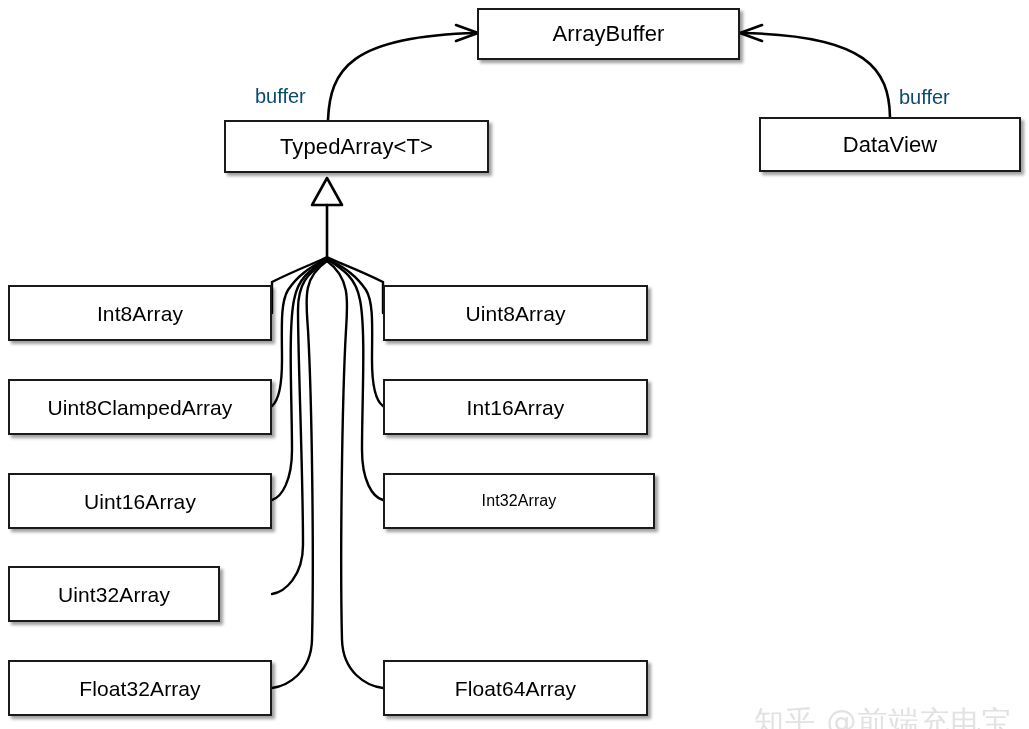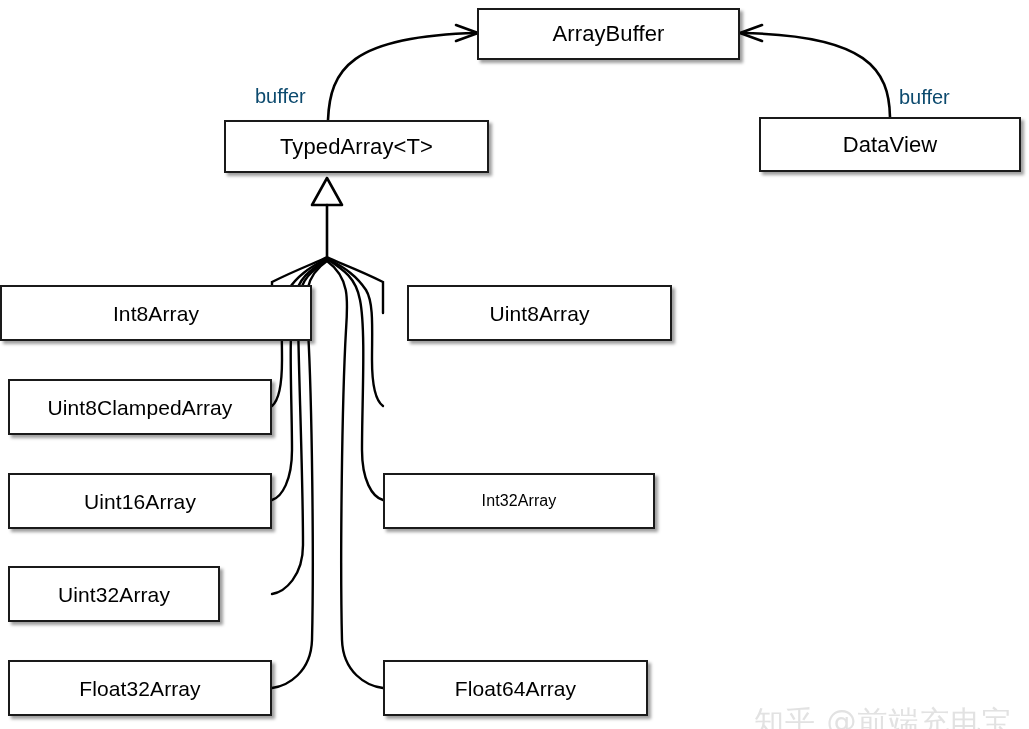--- a/index.html
+++ b/index.html
@@ -116,44 +116,47 @@
   </div>
 
   <div class="uml-box" style="left:759px; top:117px; width:262px; height:55px; font-size:22px;">
     <span class="box-label">DataView</span>
   </div>
 
   <div class="edge-label" style="left:255px; top:86px;">buffer</div>
 
   <div class="edge-label" style="left:899px; top:87px;">buffer</div>
 
-  <div class="uml-box" style="left:0; top:285px; width:312px; height:56px; font-size:21px;">
+  <div class="uml-box" style="left:8px; top:285px; width:264px; height:56px; font-size:21px;">
     <span class="box-label">Int8Array</span>
   </div>
 
   <div class="uml-box" style="left:8px; top:379px; width:264px; height:56px; font-size:21px;">
     <span class="box-label">Uint8ClampedArray</span>
   </div>
 
   <div class="uml-box" style="left:8px; top:473px; width:264px; height:56px; font-size:21px;">
     <span class="box-label">Uint16Array</span>
   </div>
 
   <div class="uml-box" style="left:8px; top:566px; width:212px; height:56px; font-size:21px;">
     <span class="box-label">Uint32Array</span>
   </div>
 
   <div class="uml-box" style="left:8px; top:660px; width:264px; height:56px; font-size:21px;">
     <span class="box-label">Float32Array</span>
   </div>
 
-  <div class="uml-box" style="left:383px; top:285px; width:265px; height:56px; font-size:21px;margin-left:24px;">
+  <div class="uml-box" style="left:383px; top:285px; width:265px; height:56px; font-size:21px;">
     <span class="box-label">Uint8Array</span>
   </div>
 
+  <div class="uml-box" style="left:383px; top:379px; width:265px; height:56px; font-size:21px;">
+    <span class="box-label">Int16Array</span>
+  </div>
 
   <div class="uml-box" style="left:383px; top:473px; width:272px; height:56px; font-size:16px;">
     <span class="box-label">Int32Array</span>
   </div>
 
   <div class="uml-box" style="left:383px; top:660px; width:265px; height:56px; font-size:21px;">
     <span class="box-label">Float64Array</span>
   </div>
 
   <div class="watermark" style="left:754px; top:665px;">知乎 @前端充电宝</div>

